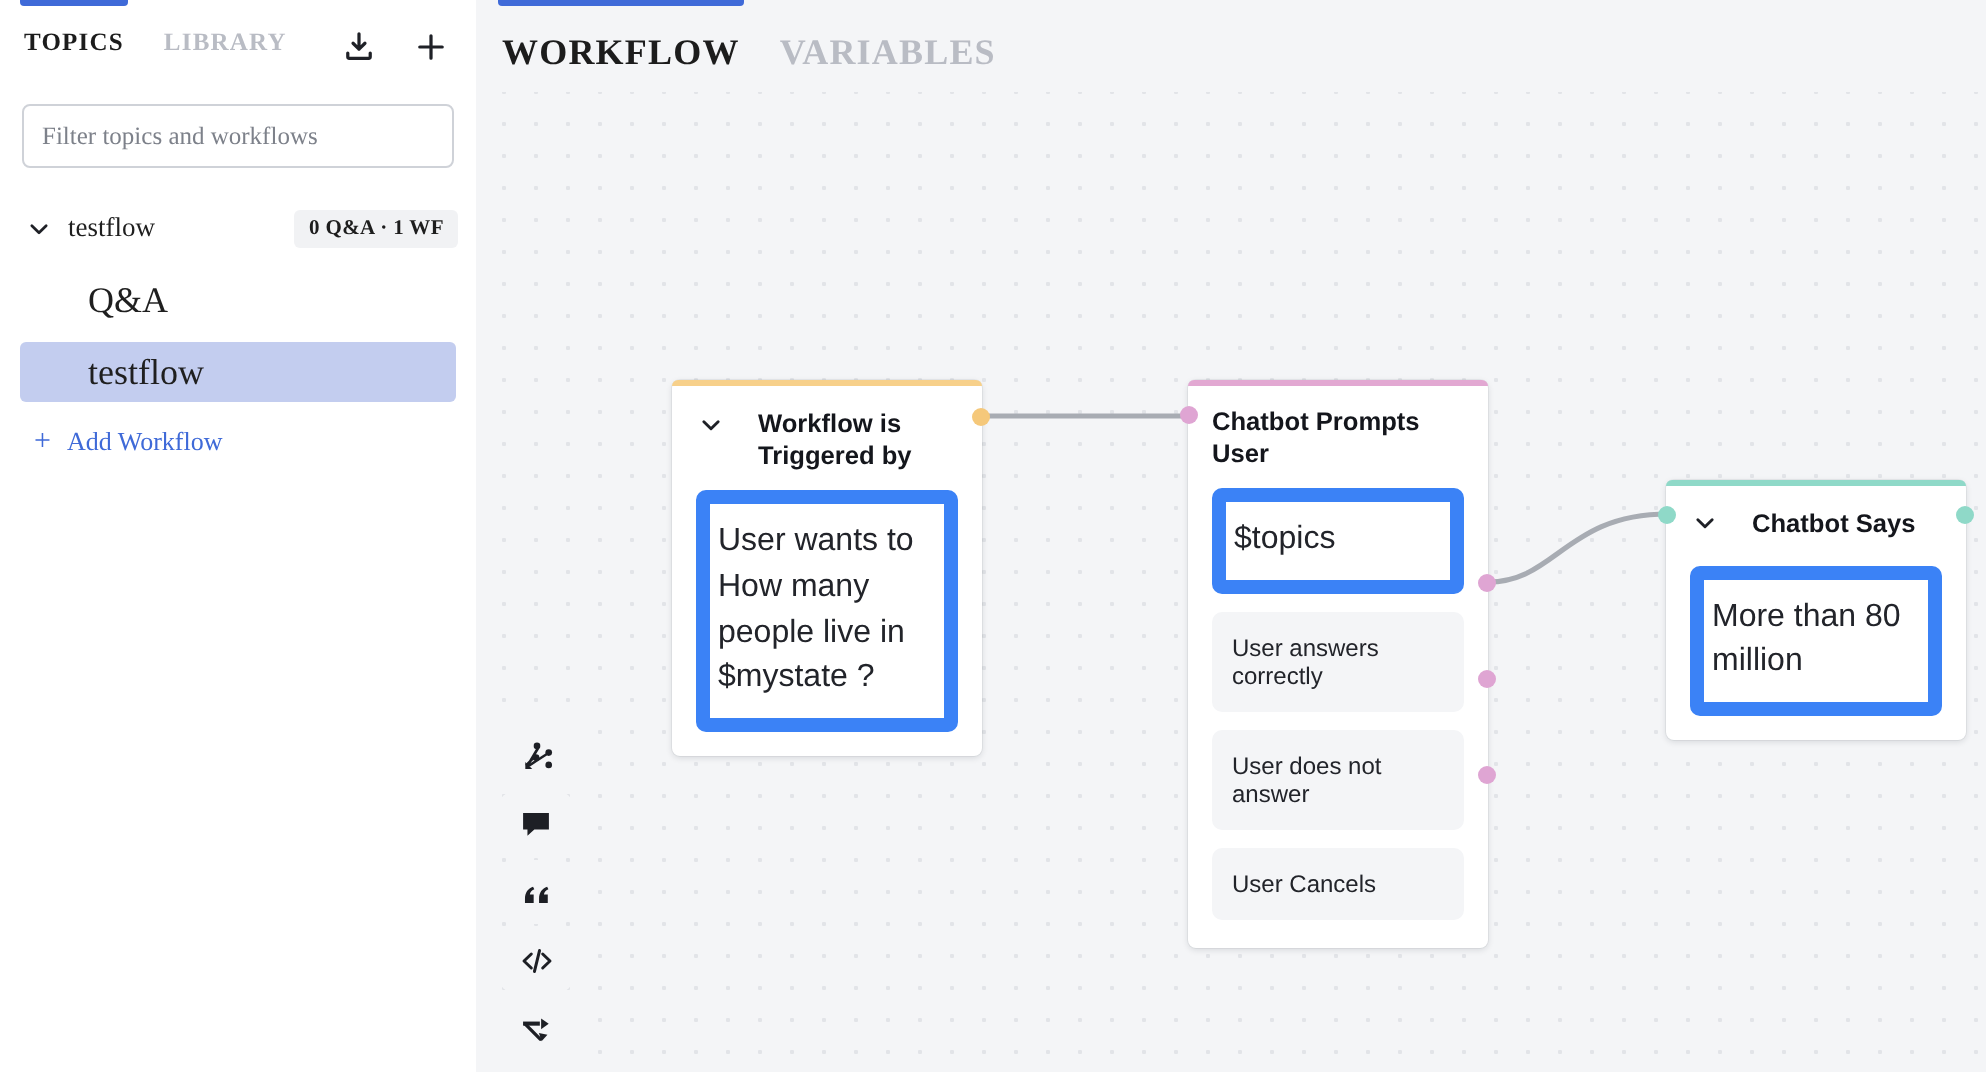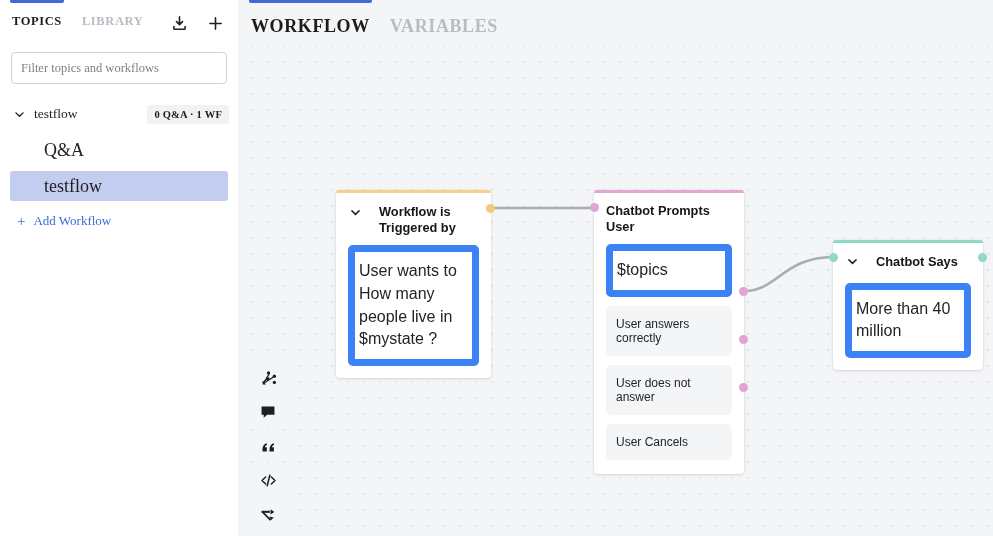--- a/index.html
+++ b/index.html
@@ -245,21 +245,21 @@
         <div class="node-accent" style="background:#8fd9c8;"></div>
         <div class="node-head">
           <span class="chev" style="margin-top:0px;">
             <svg width="13" height="13" viewBox="0 0 16 16" fill="none">
               <path d="M3.6 6 8 10.3 12.4 6" stroke="#1f2127" stroke-width="1.8" stroke-linecap="round" stroke-linejoin="round"></path>
             </svg>
           </span>
           <span class="node-title">Chatbot Says</span>
         </div>
         <div class="node-body" style="padding-top:9px;">
-          <div class="field">More than 40 million</div>
+          <div class="field">More than 80 million</div>
         </div>
         <span class="port" style="left:-4px; top:13px; background:#8fd9c8;"></span>
         <span class="port" style="right:-4px; top:13px; background:#8fd9c8;"></span>
       </div>
 
       <div class="tool-strip">
         <button class="tool-btn">
           <svg width="19" height="19" viewBox="0 0 24 24" fill="#1d1f25">
             <circle cx="12" cy="5" r="2.1"></circle>
               <circle cx="19.4" cy="9.2" r="2.1"></circle>

